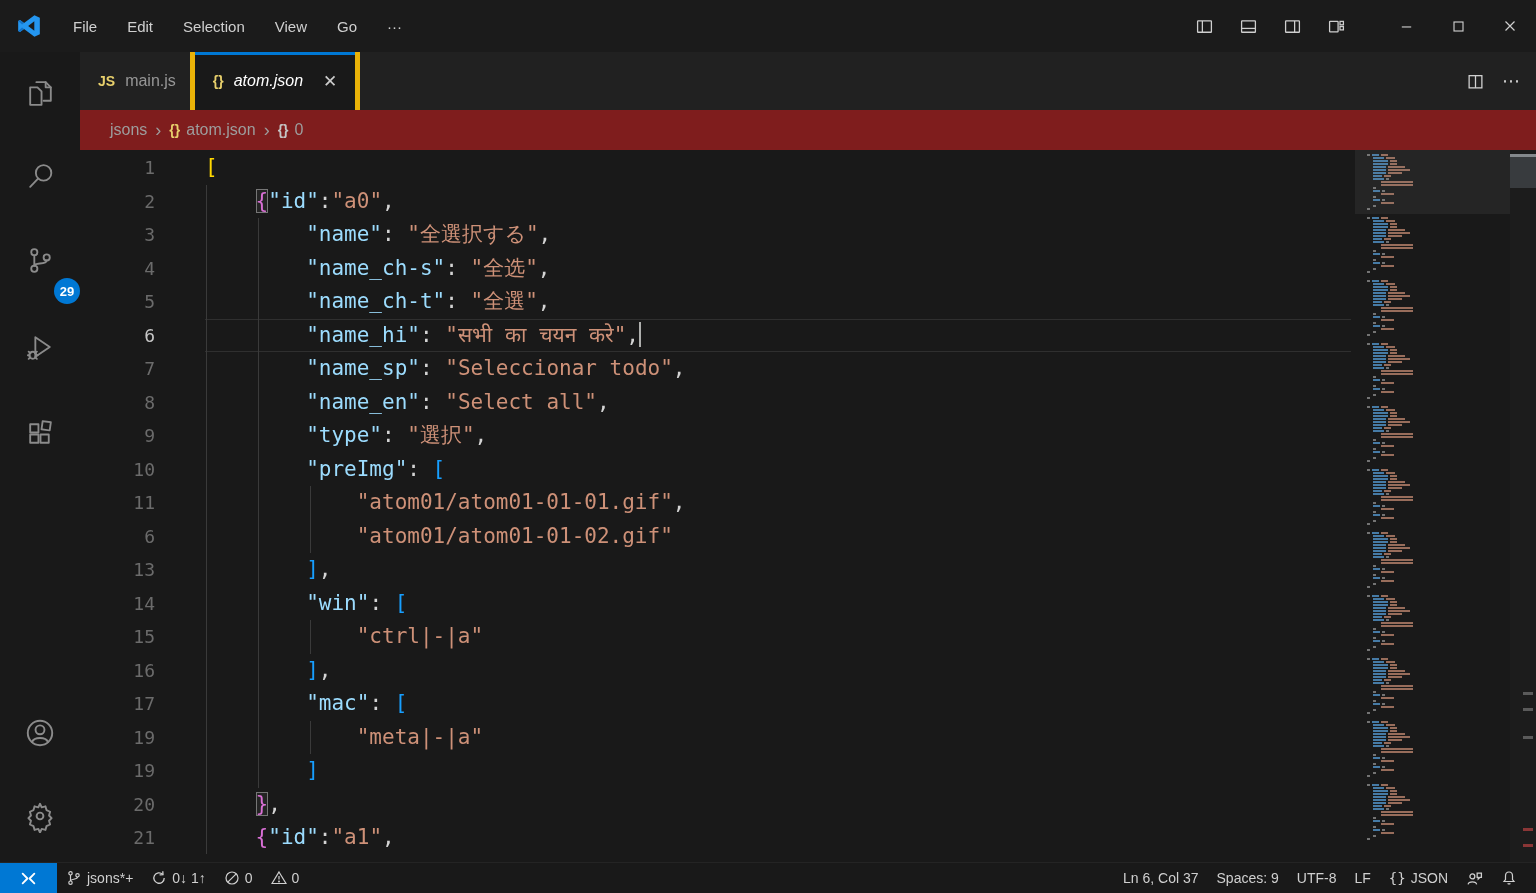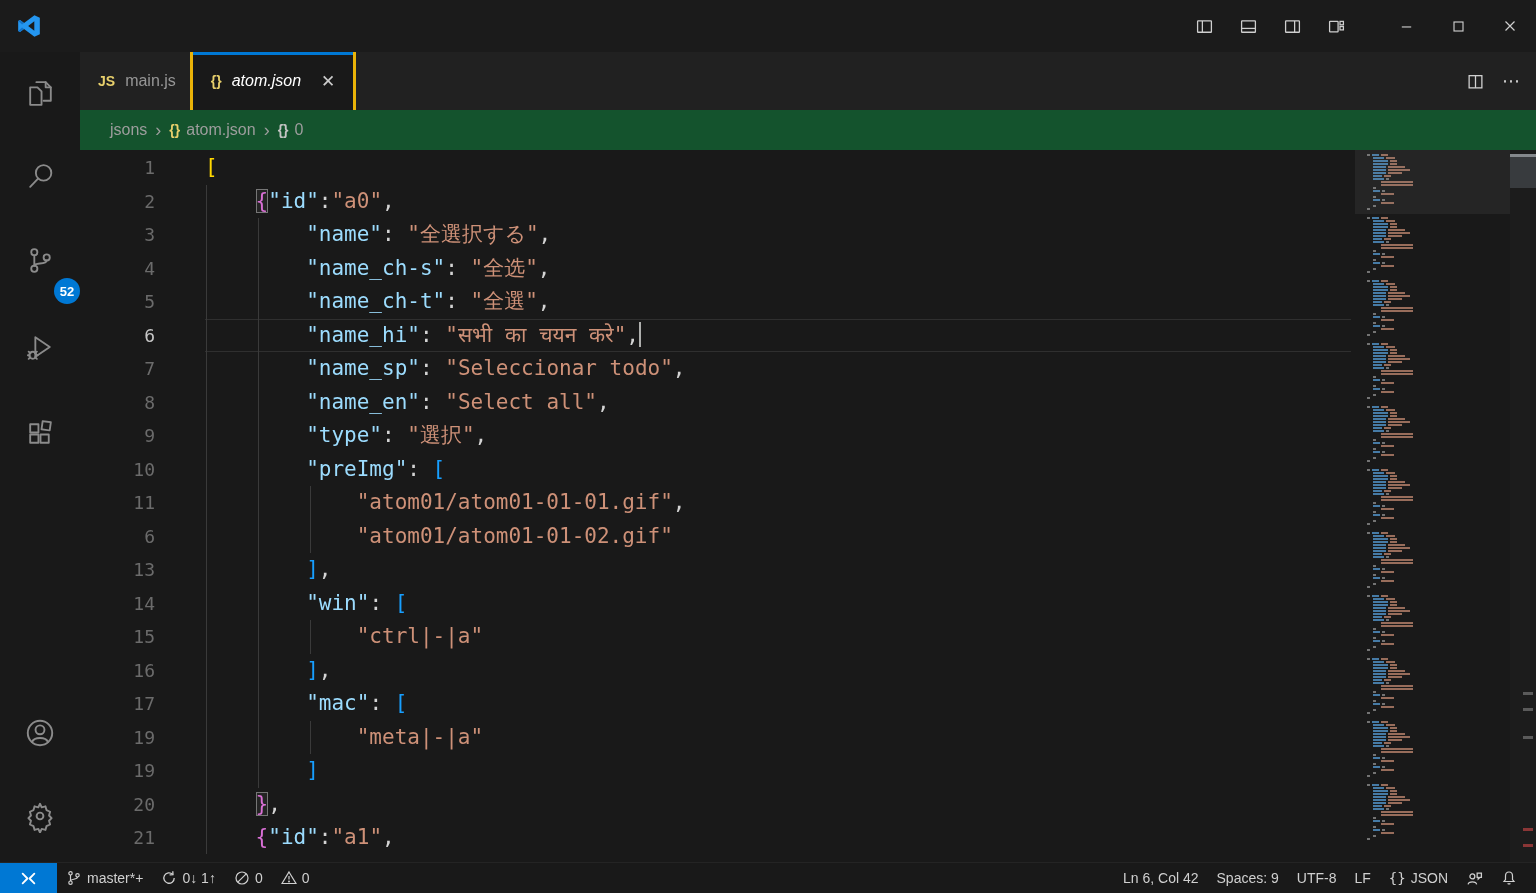--- a/index.html
+++ b/index.html
@@ -27,31 +27,31 @@
              align-items:center; justify-content:center; }
   .badge { position:absolute; left:38px; top:42px; min-width:26px; height:26px; border-radius:13px;
            background:#0078d4; color:#ffffff; font-size:13px; font-weight:bold;
            display:flex; align-items:center; justify-content:center; }
 
   .editor-area { flex:1 1 auto; display:flex; flex-direction:column; min-width:0; }
 
   
   .tabbar { height:58px; background:#212121; display:flex; align-items:stretch; flex:0 0 auto; }
   .tab { display:flex; align-items:center; padding:0 14px 0 18px; font-size:16px;
-         border-right:3px solid #eab308; position:relative; color:#969696; }
+         border-right:5px solid #eab308; position:relative; color:#969696; }
   .tab .ticon { font-weight:bold; color:#e8d06c; margin-right:10px; font-size:14px; }
   .tab.active { background:#191919; color:#ffffff; }
   .tab.active::before { content:""; position:absolute; left:0; right:0; top:0; height:2.5px; background:#0078d4; }
   .tab.active .tlabel { font-style:italic; }
   .tab .tclose { margin-left:16px; color:#cccccc; font-size:17px; padding:2px 4px; }
   .tab-actions { margin-left:auto; display:flex; align-items:center; padding-right:14px; gap:18px; }
   .tab-actions .ellipsis { color:#d2d2d2; font-size:18px; letter-spacing:2px; }
 
   
-  .breadcrumbs { height:40px; background:#14532d; display:flex; align-items:center;
+  .breadcrumbs { height:40px; background:#7f1d1d; display:flex; align-items:center;
                  padding-left:30px; font-size:16px; color:#9d9d9d; flex:0 0 auto; gap:8px; }
   .crumb { display:flex; align-items:center; gap:6px; }
   .crumb .cicon { font-weight:bold; font-size:14px; }
   .crumb .cicon.yellow { color:#e8d06c; }
   .crumb .cicon.gray { color:#c5c5c5; }
   .crumb-sep { color:#9d9d9d; font-size:18px; }
 
   
   .editor { flex:1 1 auto; display:flex; background:#191919; min-height:0; position:relative; }
   .gutter { width:125px; flex:0 0 auto; padding-right:50px; text-align:right;
@@ -99,20 +99,28 @@
 
 <div class="window">
 
   <div class="titlebar">
     <div class="vscode-logo">
       <svg width="26" height="26" viewBox="0 0 24 24">
         <path fill="#2496f0" d="M17 2 L22 4.4 V19.6 L17 22 L7.4 14.7 L3.7 17.6 L2 16.7 V7.3 L3.7 6.4 L7.4 9.3 Z M16.9 7.7 L11.2 12 L16.9 16.3 Z"></path>
         <path fill="#1273c9" d="M2 7.3 L3.7 6.4 L7.4 9.3 L5.6 10.7 Z M2 16.7 L3.7 17.6 L7.4 14.7 L5.6 13.3 Z"></path>
       </svg>
     </div>
+    <div class="menubar" id="menubar">
+        <span class="menu-item">File</span>
+        <span class="menu-item">Edit</span>
+        <span class="menu-item">Selection</span>
+        <span class="menu-item">View</span>
+        <span class="menu-item">Go</span>
+        <span class="menu-item">···</span>
+      </div>
     <div class="tb-right" id="tb-right">
         <div class="layout-btn">
           <svg width="17" height="17" viewBox="0 0 16 16" fill="none" stroke="#cfcfcf" stroke-width="1.2">
             <rect x="1.5" y="2.8" width="13" height="10.6" rx="0.5"></rect>
             <line x1="6" y1="2.8" x2="6" y2="13.4"></line>
           </svg>
         </div>
         <div class="layout-btn">
           <svg width="17" height="17" viewBox="0 0 16 16" fill="none" stroke="#cfcfcf" stroke-width="1.2">
             <rect x="1.5" y="2.8" width="13" height="10.6" rx="0.5"></rect>
@@ -167,21 +175,21 @@
           </svg>
         </div>
         <div class="ab-item" style="top: 184px;">
           <svg width="33" height="33" viewBox="0 0 32 32" fill="none" stroke="#8b8b8b" stroke-width="1.8" stroke-linejoin="round" stroke-linecap="round">
             <circle cx="10" cy="8" r="3"></circle>
             <circle cx="10" cy="24" r="3"></circle>
             <circle cx="22" cy="13" r="3"></circle>
             <path d="M10 11 V21"></path>
             <path d="M22 16 C22 20.5 10 17.5 10 21"></path>
           </svg>
-          <div class="badge">52</div>
+          <div class="badge">29</div>
         </div>
         <div class="ab-item" style="top: 271px;">
           <svg width="33" height="33" viewBox="0 0 32 32" fill="none" stroke="#8b8b8b" stroke-width="1.8" stroke-linejoin="round" stroke-linecap="round">
             <path d="M11 6 L25 15.5 L11 25 Z"></path>
             <circle cx="8.5" cy="23.5" r="3.4"></circle>
             <path d="M4.5 20 l1.8 1.6 M12.5 20 l-1.8 1.6 M3.8 23.5 h1.8 M11.4 23.5 h1.8 M4.5 27 l1.8 -1.6 M12.5 27 l-1.8 -1.6"></path>
           </svg>
         </div>
         <div class="ab-item" style="top: 357px;">
           <svg width="33" height="33" viewBox="0 0 32 32" fill="none" stroke="#8b8b8b" stroke-width="1.8" stroke-linejoin="round" stroke-linecap="round">
@@ -1100,21 +1108,21 @@
         </div>
         <div class="status-item">
           <span>
             <svg width="16" height="16" viewBox="0 0 16 16" fill="none" stroke="#d0d0d0" stroke-width="1.2">
               <circle cx="4.5" cy="3.3" r="1.7"></circle>
               <circle cx="4.5" cy="12.7" r="1.7"></circle>
               <circle cx="11.5" cy="5.3" r="1.7"></circle>
               <path d="M4.5 5 V11 M11.5 7 C11.5 10 4.5 8.5 4.5 11"></path>
             </svg>
           </span>
-          <span>master*+</span>
+          <span>jsons*+</span>
         </div>
         <div class="status-item">
           <span>
             <svg width="16" height="16" viewBox="0 0 16 16" fill="none" stroke="#d0d0d0" stroke-width="1.3">
               <path d="M13.2 8 A5.2 5.2 0 1 1 11.6 4.3"></path>
               <path d="M11.8 1.2 L12 4.6 L8.6 4.8" fill="none"></path>
             </svg>
           </span>
           <span>0↓ 1↑</span>
         </div>
@@ -1133,21 +1141,21 @@
               <path d="M8 2 L15 13.5 H1 Z"></path>
               <line x1="8" y1="6" x2="8" y2="9.5"></line>
               <circle cx="8" cy="11.5" r="0.4" fill="#d0d0d0"></circle>
             </svg>
           </span>
           <span>0</span>
         </div>
       </div>
     <div class="sb-right" id="sb-right">
         <div class="status-item">
-          <span>Ln 6, Col 42</span>
+          <span>Ln 6, Col 37</span>
         </div>
         <div class="status-item">
           <span>Spaces: 9</span>
         </div>
         <div class="status-item">
           <span>UTF-8</span>
         </div>
         <div class="status-item">
           <span>LF</span>
         </div>

